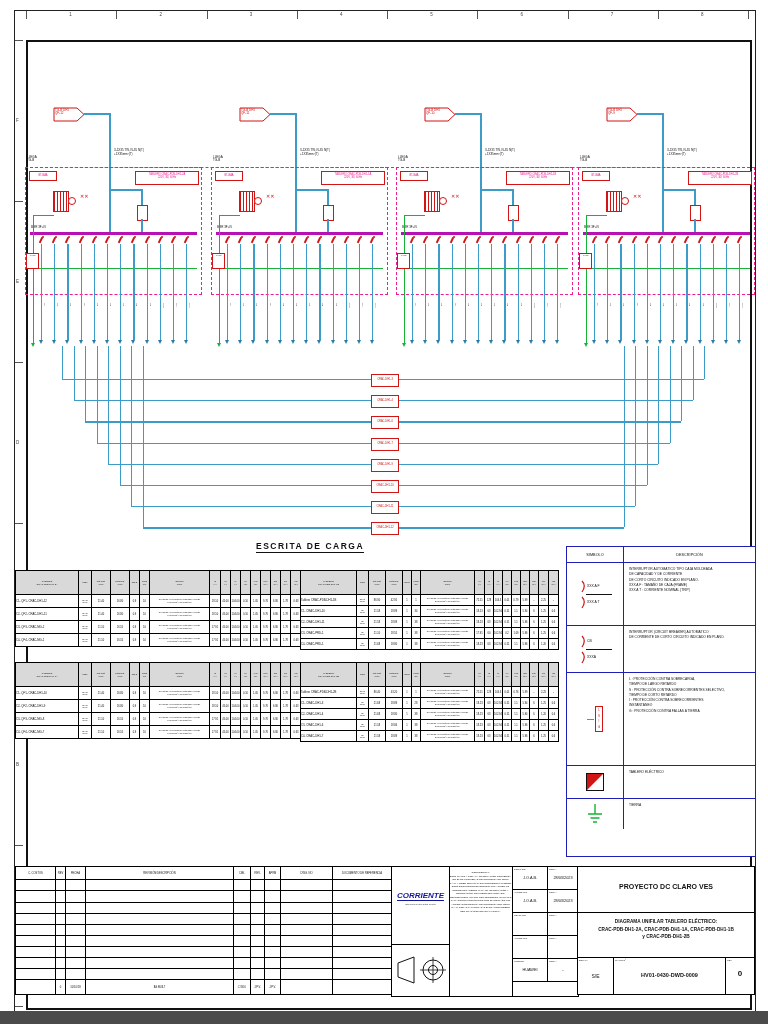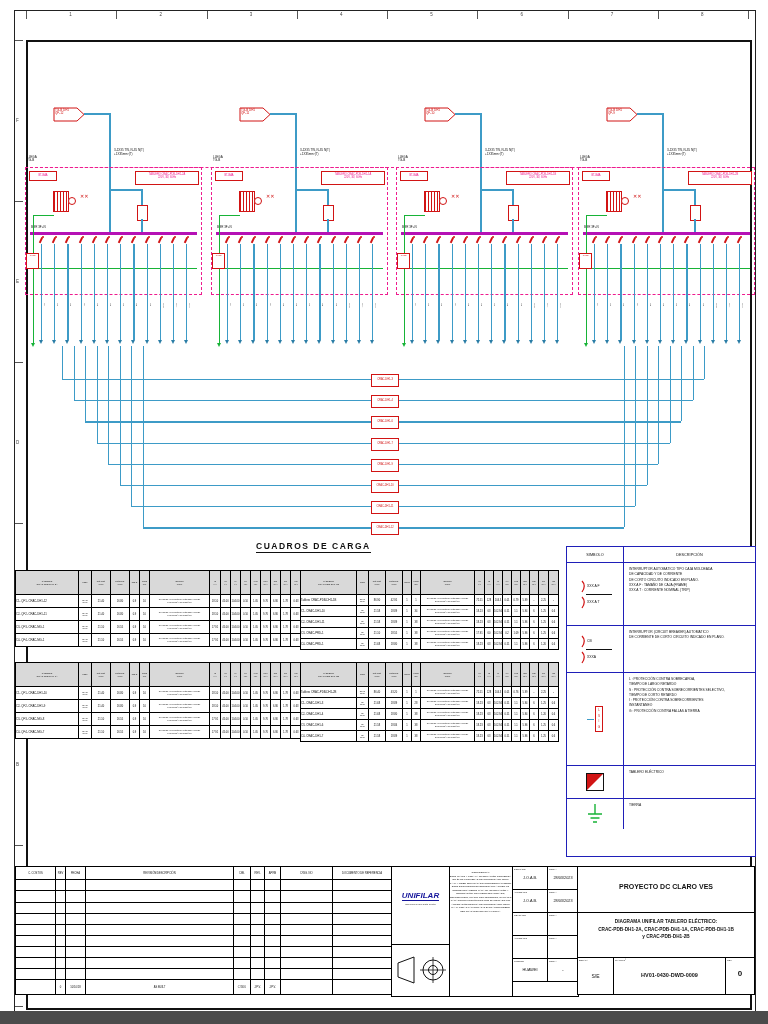--- a/index.html
+++ b/index.html
@@ -515,21 +515,21 @@
       <div style="position: absolute; left: 131px; top: 506.2px; width: 240px; height: 1.2px; background: rgb(61, 155, 199);"></div>
       <div style="position: absolute; left: 397px; top: 506.2px; width: 238px; height: 1.2px; background: rgb(61, 155, 199);"></div>
       <div style="position: absolute; left: 635px; top: 346px; width: 1.2px; height: 160.2px; background: rgb(61, 155, 199);"></div>
       <div class="casc" style="position: absolute; left: 371px; top: 501.2px; width: 26px; height: 11px;">CRAC-DH1-11</div>
       <div style="position: absolute; left: 142.5px; top: 346px; width: 1.2px; height: 181.4px; background: rgb(61, 155, 199);"></div>
       <div style="position: absolute; left: 142.5px; top: 527.4px; width: 228.5px; height: 1.2px; background: rgb(61, 155, 199);"></div>
       <div style="position: absolute; left: 397px; top: 527.4px; width: 226.5px; height: 1.2px; background: rgb(61, 155, 199);"></div>
       <div style="position: absolute; left: 623.5px; top: 346px; width: 1.2px; height: 181.4px; background: rgb(61, 155, 199);"></div>
       <div class="casc" style="position: absolute; left: 371px; top: 522.4px; width: 26px; height: 11px;">CRAC-DH1-12</div>
     </div>
-  <div class="cdc-title">CUADROS DE CARGA</div>
+  <div class="cdc-title">ESCRITA DE CARGA</div>
   <div id="tables">
       <table class="load" style="left: 15px; top: 570px; width: 286px;">
         <colgroup>
           <col style="width:63px">
           <col style="width:13px">
           <col style="width:19px">
           <col style="width:19px">
           <col style="width:10px">
           <col style="width:10px">
           <col style="width:60px">
@@ -1321,21 +1321,21 @@
               <td class="">J.P.V.</td>
               <td class=""></td>
               <td class=""></td>
             </tr>
           </tbody>
         </table>
       </div>
 
     <div id="midblock">
       <div id="logocell">
-        <div id="logoname">UNIFILAR</div>
+        <div id="logoname">CORRIENTE</div>
         <div id="logotag">Soluciones para Data Center</div>
       </div>
       <div id="projcell">
         <svg width="52" height="32">
           <polygon points="3,9 19,3 19,29 3,23" fill="none" stroke="#111" stroke-width="1"></polygon>
           <circle cx="38" cy="16" r="10" fill="none" stroke="#111" stroke-width="1"></circle>
           <circle cx="38" cy="16" r="4.5" fill="none" stroke="#111" stroke-width="1"></circle>
           <path d="M25,16 H51 M38,3 V29" stroke="#111" stroke-width="0.8"></path>
         </svg>
       </div>

